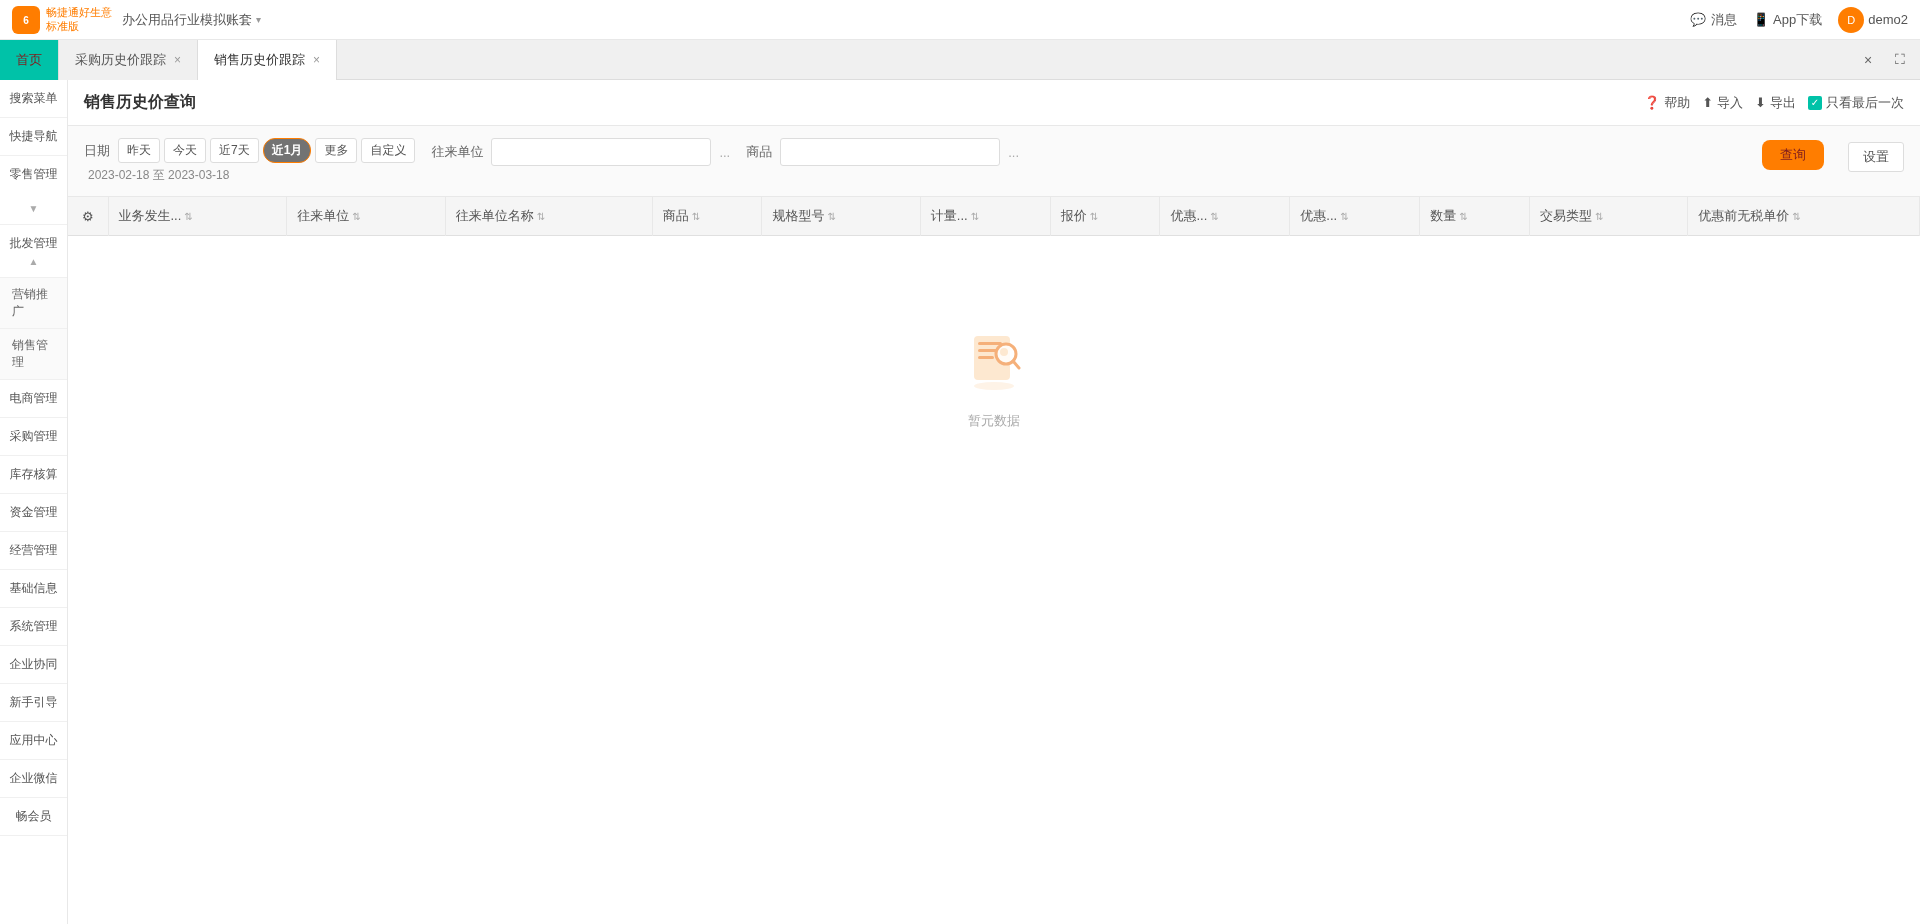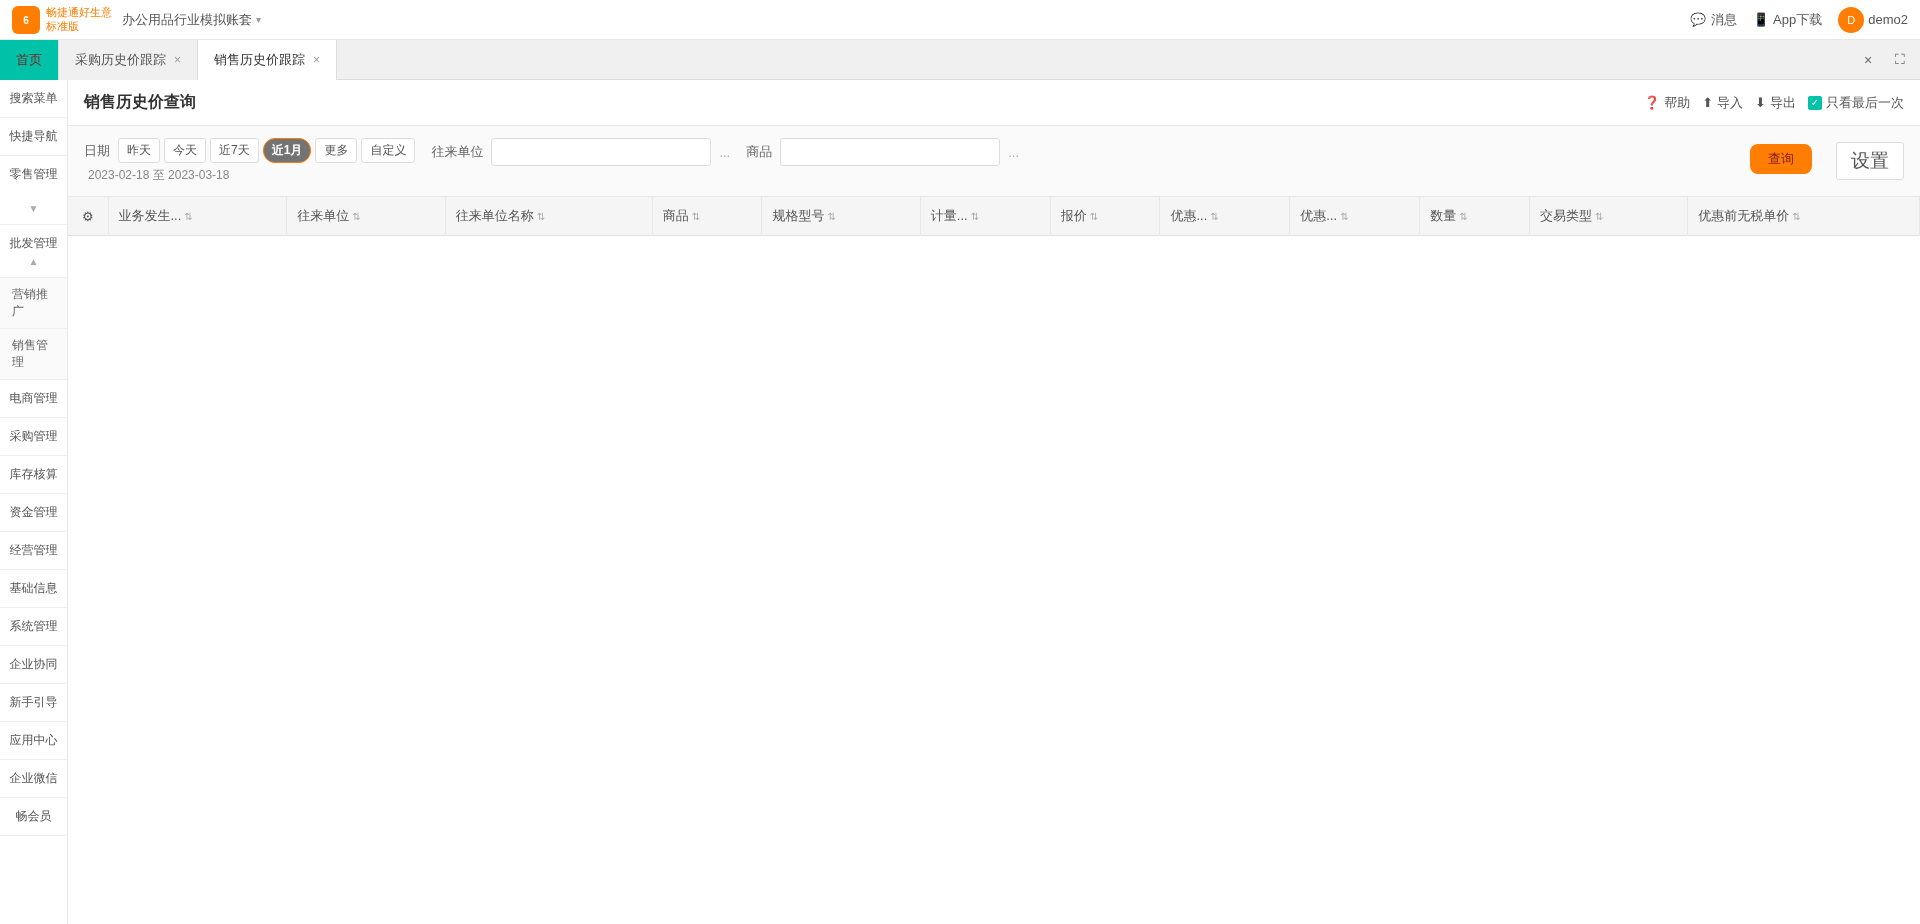--- a/index.html
+++ b/index.html
@@ -313,21 +313,21 @@
       cursor: pointer;
       font-size: 13px;
     }
     .settings-btn {
       background: #fff;
       color: #555;
       border: 1px solid #ddd;
       padding: 5px 14px;
       border-radius: 3px;
       cursor: pointer;
-      font-size: 19px;
+      font-size: 13px;
     }
 
     
     .table-container {
       flex: 1;
       overflow: auto;
     }
     table {
       width: 100%;
       border-collapse: collapse;
@@ -600,16 +600,31 @@
             </th>
             <th class="sortable">
               优惠前无税单价<span class="sort-icon">⇅</span>
             </th>
           </tr>
         </thead>
         <tbody>
         </tbody>
       </table>
 
+      <div class="empty-state">
+        <svg class="empty-icon" viewBox="0 0 80 80" fill="none" xmlns="http://www.w3.org/2000/svg">
+
+          <ellipse cx="40" cy="70" rx="20" ry="4" fill="#fde8d0" opacity="0.5"></ellipse>
+          <rect x="20" y="20" width="36" height="44" rx="4" fill="#fde8d0"></rect>
+          <rect x="24" y="26" width="24" height="3" rx="1.5" fill="#f5b07a"></rect>
+          <rect x="24" y="33" width="20" height="3" rx="1.5" fill="#f5b07a"></rect>
+          <rect x="24" y="40" width="16" height="3" rx="1.5" fill="#f5b07a"></rect>
+
+          <circle cx="52" cy="38" r="10" stroke="#f5b07a" stroke-width="3" fill="white" fill-opacity="0.8"></circle>
+          <line x1="59" y1="45" x2="65" y2="52" stroke="#f5b07a" stroke-width="3" stroke-linecap="round"></line>
+          <circle cx="50" cy="36" r="4" fill="#fde8d0"></circle>
+        </svg>
+        <span>暂元数据</span>
+      </div>
     </div>
 
   </div>
 </div>
 
 </body></html>

